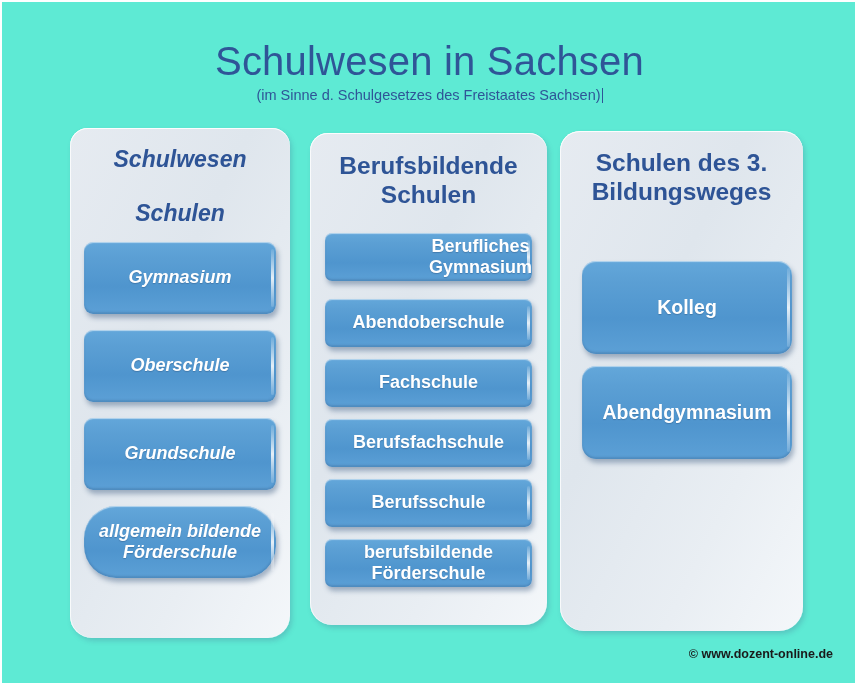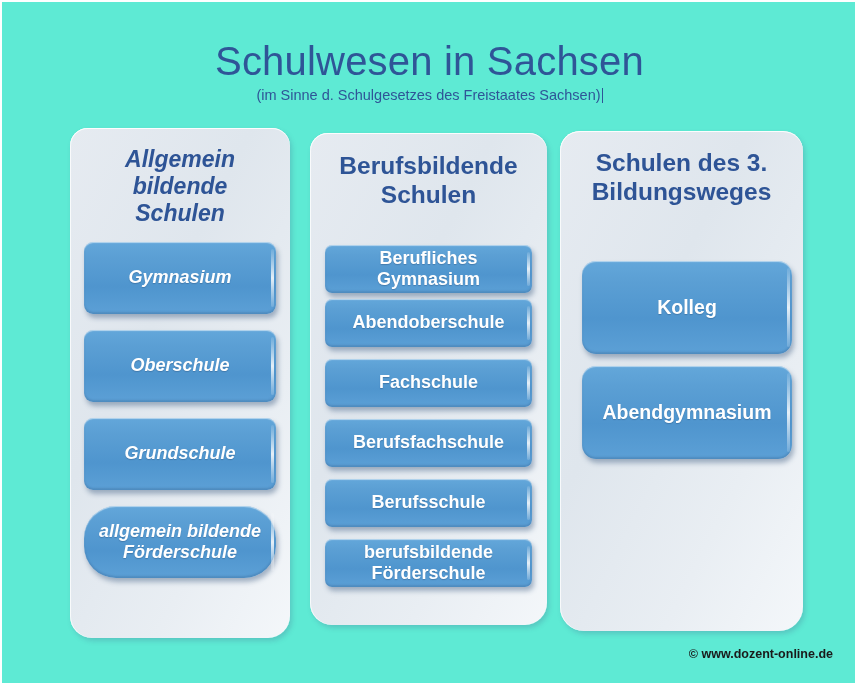--- a/index.html
+++ b/index.html
@@ -150,21 +150,21 @@
 
   
   .col2 .node {
     left: 15px;
     width: 207px;
     height: 48px;
     border-radius: 7px;
     font-size: 18px;
     font-weight: bold;
   }
-  .col2 .n0 { top: 112px; }
+  .col2 .n0 { top: 100px; justify-content: flex-end; }
   .col2 .n1 { top: 166px; }
   .col2 .n2 { top: 226px; }
   .col2 .n3 { top: 286px; }
   .col2 .n4 { top: 346px; }
   .col2 .n5 { top: 406px; }
 
   
   .col3 .node {
     left: 22px;
     width: 210px;
@@ -193,22 +193,22 @@
 
 <div class="slide">
 
   <div class="title-block">
     <div class="main-title">Schulwesen in Sachsen</div>
     <div class="subtitle"><span>(im Sinne d. Schulgesetzes des Freistaates Sachsen)</span><span class="caret"></span></div>
   </div>
 
   <div class="panel col1" id="panel-1">
     <div class="panel-header">
-      <span>Allgemein</span><br>
-      <span>bildende</span><br>
+      <span>Schulwesen</span><br>
+      <br>
       <span>Schulen</span>
     </div>
     <div class="node n0">
       <div>
         <span>Gymnasium</span>
       </div>
     </div>
     <div class="node n1">
       <div>
         <span>Oberschule</span>

